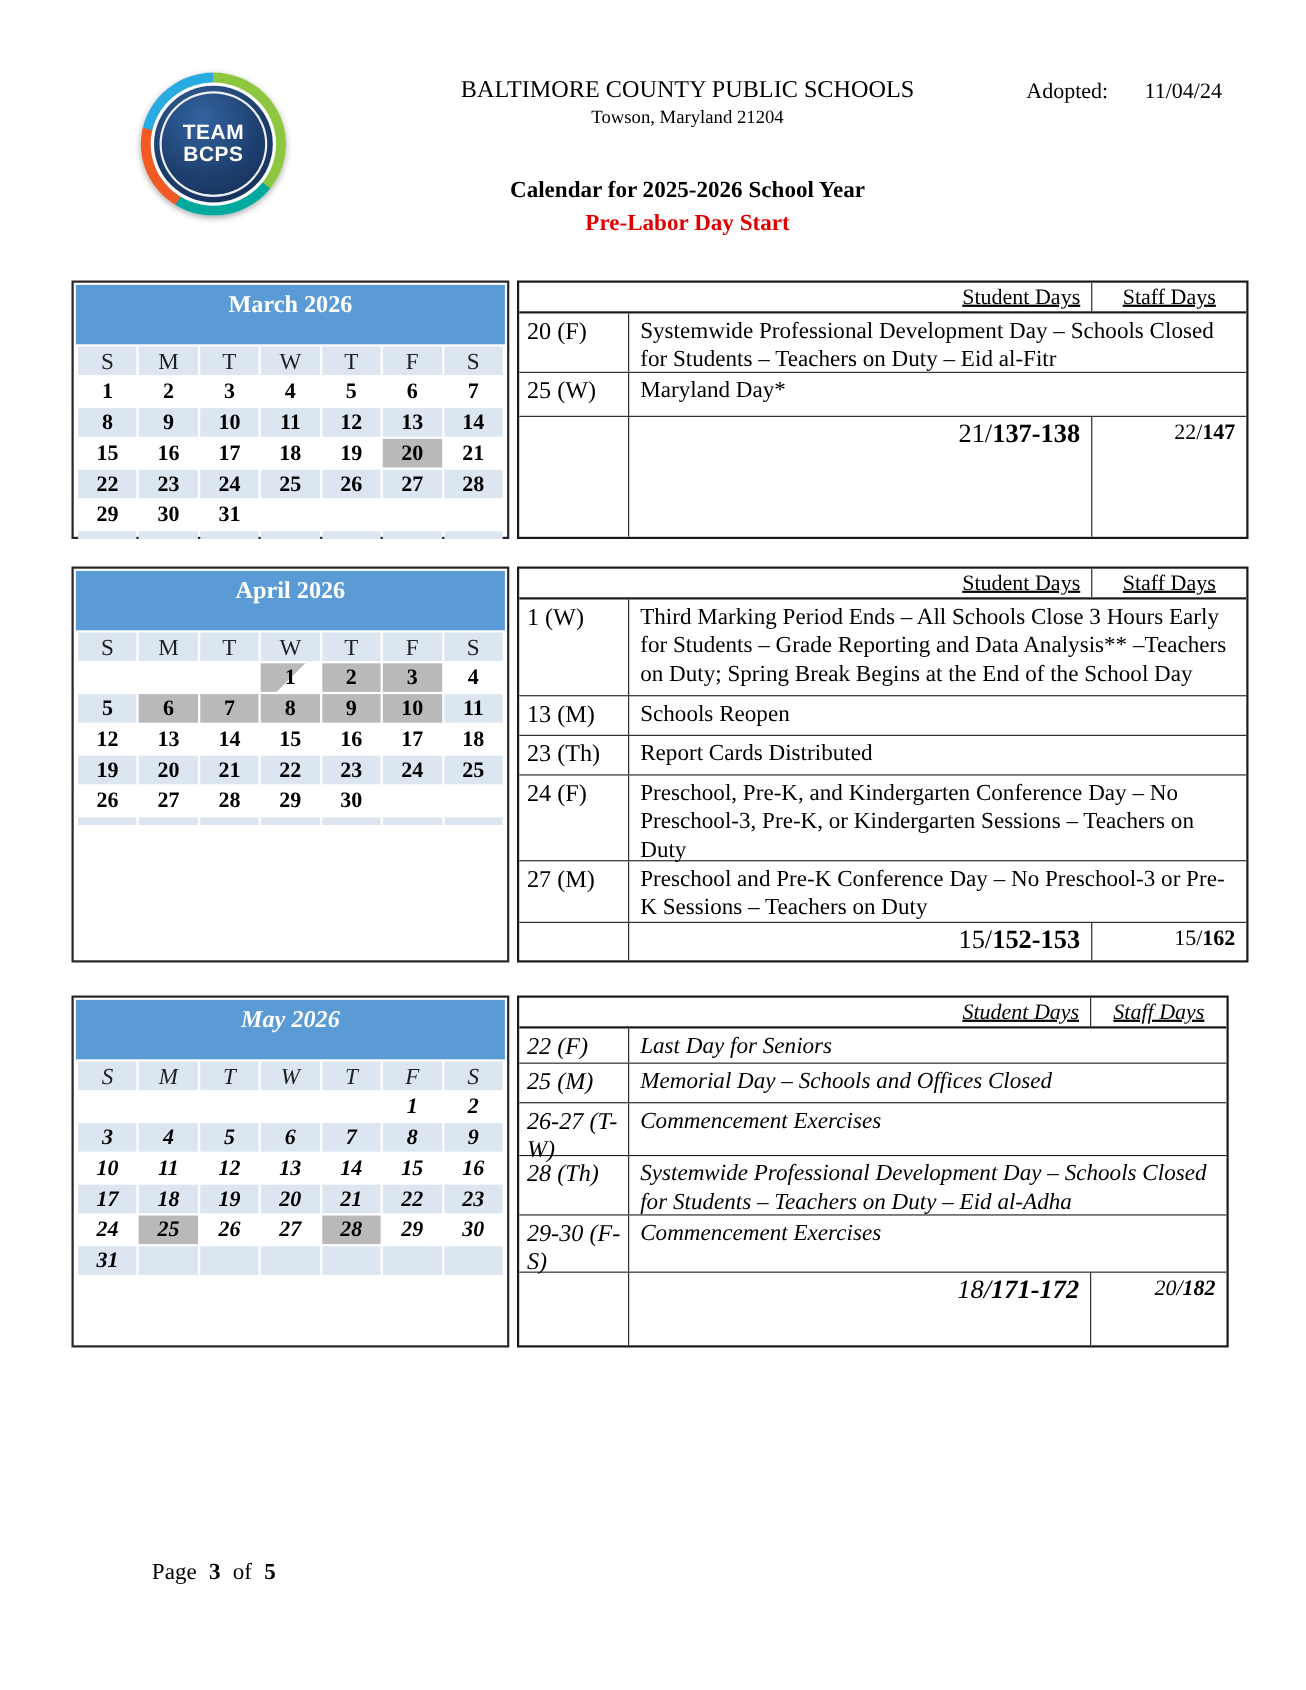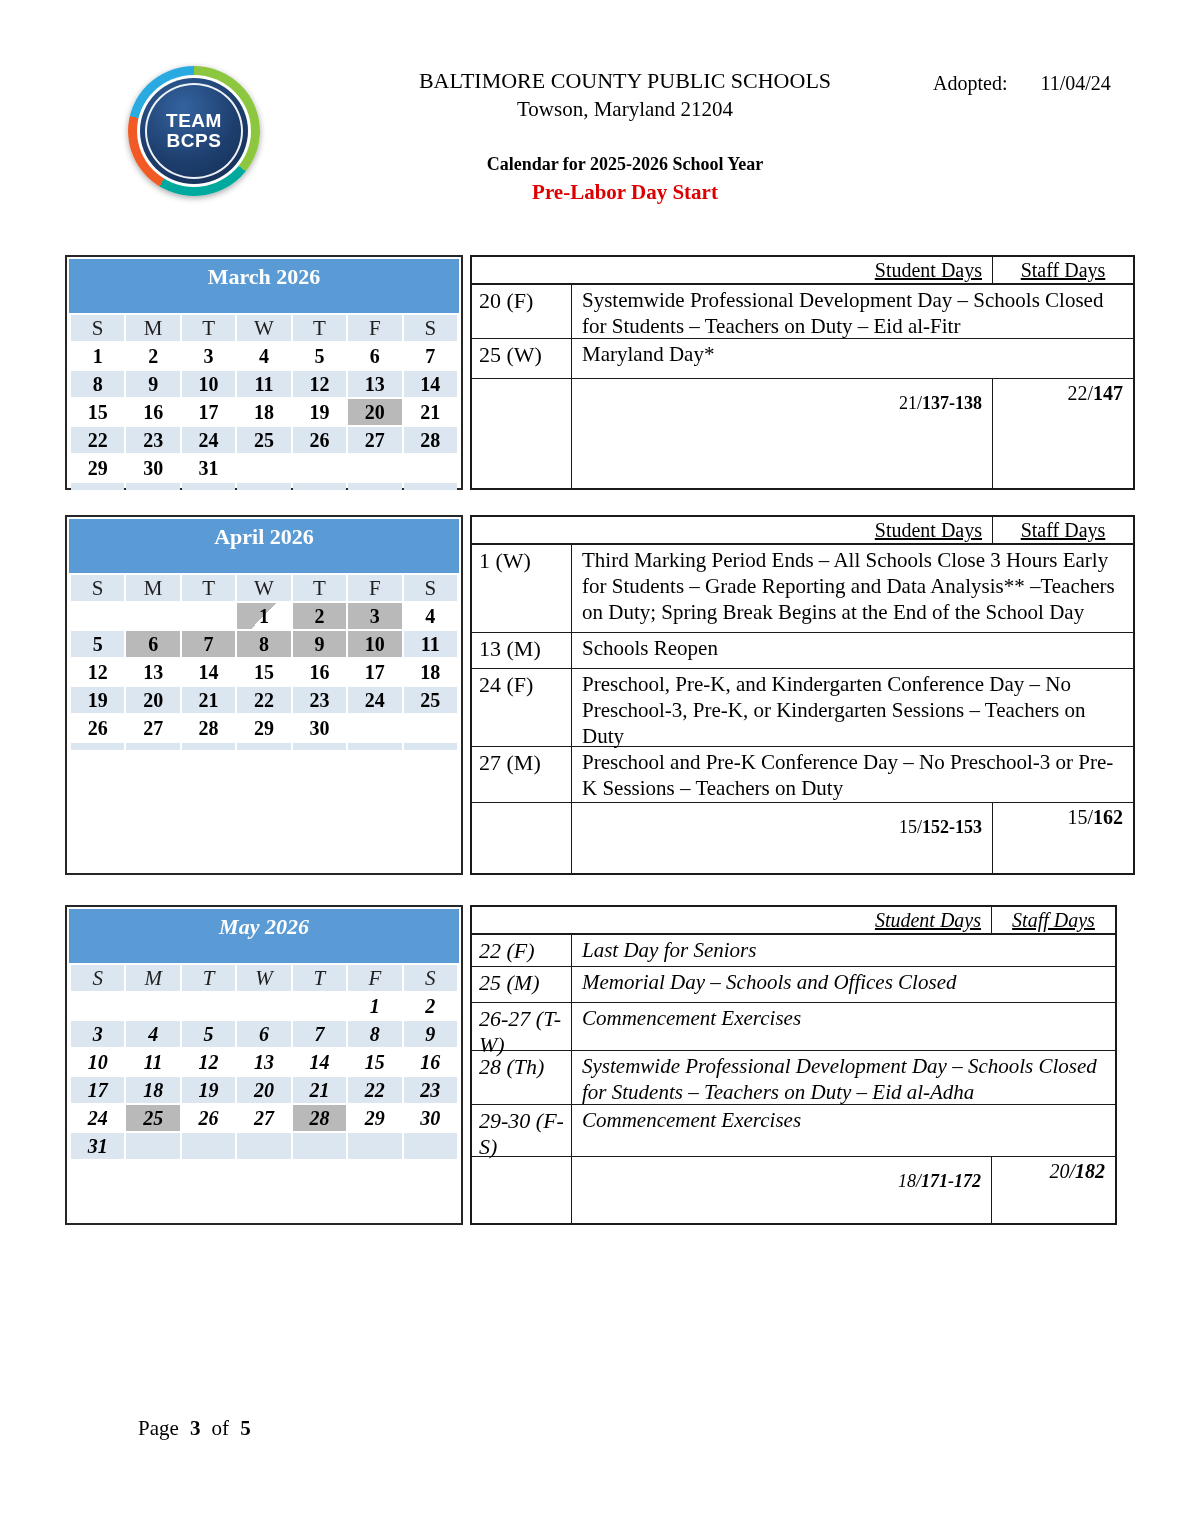--- a/index.html
+++ b/index.html
@@ -19,22 +19,22 @@
         background:conic-gradient(#8dc63f 0deg 128deg,#00a99d 128deg 212deg,#f15a24 212deg 283deg,#29abe2 283deg 360deg);
         box-shadow:0 2px 6px rgba(0,0,0,.35),0 0 0 2px #fff;}
   .logo-white-ring{position:absolute;inset:9px;border-radius:50%;background:#fff;}
   .logo-disk{position:absolute;inset:3px;border-radius:50%;
         background:radial-gradient(circle at 40% 28%,#33639f 0%,#1d3e6d 55%,#122a4e 100%);}
   .logo-ring2{position:absolute;inset:5px;border-radius:50%;border:2px solid rgba(255,255,255,.92);
         display:flex;flex-direction:column;align-items:center;justify-content:center;color:#fff;
         font-family:"Liberation Sans",sans-serif;font-weight:bold;font-size:19px;line-height:1.04;letter-spacing:.5px;}
   .header-center{position:absolute;left:120px;width:1010px;top:68px;text-align:center;}
   .org-name{font-size:22px;}
-  .org-loc{font-size:21px;margin-top:3px;}
-  .cal-year-title{font-weight:bold;font-size:18px;margin-top:32px;}
+  .org-loc{font-size:17px;margin-top:3px;}
+  .cal-year-title{font-weight:bold;font-size:21px;margin-top:43px;}
   .cal-subtitle{font-weight:bold;font-size:21px;color:var(--subtitle_red);margin-top:5px;}
   .adopted{position:absolute;left:933px;top:72px;font-size:20px;white-space:nowrap;}
   .adopted .gap{margin-left:28px;}
 
   
   .months{margin-left:65px;width:1070px;}
   .month-section{display:flex;align-items:stretch;gap:7px;border-radius:11px;}
   .sec0{height:235px;margin-bottom:25px;}
   .sec1{height:360px;margin-bottom:30px;}
   .sec2{height:320px;font-style:italic;}
@@ -63,21 +63,21 @@
   .ev-head-right{width:141px;flex:none;box-sizing:border-box;border-left:1.5px solid var(--line);
                  text-align:center;padding-top:2px;font-size:20px;}
   .sec2 .ev-head-right{width:124px;}
   .u{text-decoration:underline;}
   .ev-row{flex:none;display:flex;box-sizing:border-box;border-bottom:1.5px solid var(--line);}
   .ev-date{width:100px;flex:none;box-sizing:border-box;border-right:1.5px solid var(--line);
            padding:3px 2px 0 7px;font-size:22px;}
   .ev-desc{flex:1;padding:2px 8px 0 10px;font-size:21px;line-height:1.24;}
   .ev-totals{flex:1;min-height:24px;display:flex;box-sizing:border-box;}
   .ev-tot-date{width:100px;flex:none;box-sizing:border-box;border-right:1.5px solid var(--line);}
-  .ev-tot-student{flex:1;text-align:right;padding:3px 10px 0 0;font-size:18px;margin-top:11px;}
+  .ev-tot-student{flex:1;text-align:right;padding:3px 10px 0 0;font-size:24px;}
   .ev-tot-staff{width:141px;flex:none;box-sizing:border-box;border-left:1.5px solid var(--line);
                 text-align:right;padding:3px 10px 0 0;font-size:20px;}
   .sec2 .ev-tot-staff{width:124px;}
 
   
   .sec0 .evr0{height:54px}.sec0 .evr1{height:40px}
   .sec1 .evr0{height:88px}.sec1 .evr1{height:36px}.sec1 .evr2{height:36px}.sec1 .evr3{height:78px}.sec1 .evr4{height:56px}
   .sec2 .evr0{height:32px}.sec2 .evr1{height:36px}.sec2 .evr2{height:48px}.sec2 .evr3{height:54px}.sec2 .evr4{height:52px}
 
   
@@ -281,20 +281,24 @@
             <div class="ev-head-right"><span class="u">Staff Days</span></div>
           </div>
           <div class="ev-row evr0">
             <div class="ev-date">1 (W)</div>
             <div class="ev-desc">Third Marking Period Ends – All Schools Close 3 Hours Early for Students – Grade Reporting and Data Analysis** –Teachers on Duty; Spring Break Begins at the End of the School Day</div>
           </div>
           <div class="ev-row evr1">
             <div class="ev-date">13 (M)</div>
             <div class="ev-desc">Schools Reopen</div>
           </div>
+          <div class="ev-row evr2">
+            <div class="ev-date">23 (Th)</div>
+            <div class="ev-desc">Report Cards Distributed</div>
+          </div>
           <div class="ev-row evr3">
             <div class="ev-date">24 (F)</div>
             <div class="ev-desc">Preschool, Pre-K, and Kindergarten Conference Day – No Preschool-3, Pre-K, or Kindergarten Sessions – Teachers on Duty</div>
           </div>
           <div class="ev-row evr4">
             <div class="ev-date">27 (M)</div>
             <div class="ev-desc">Preschool and Pre-K Conference Day – No Preschool-3 or Pre-K Sessions – Teachers on Duty</div>
           </div>
           <div class="ev-totals">
             <div class="ev-tot-date"></div>

